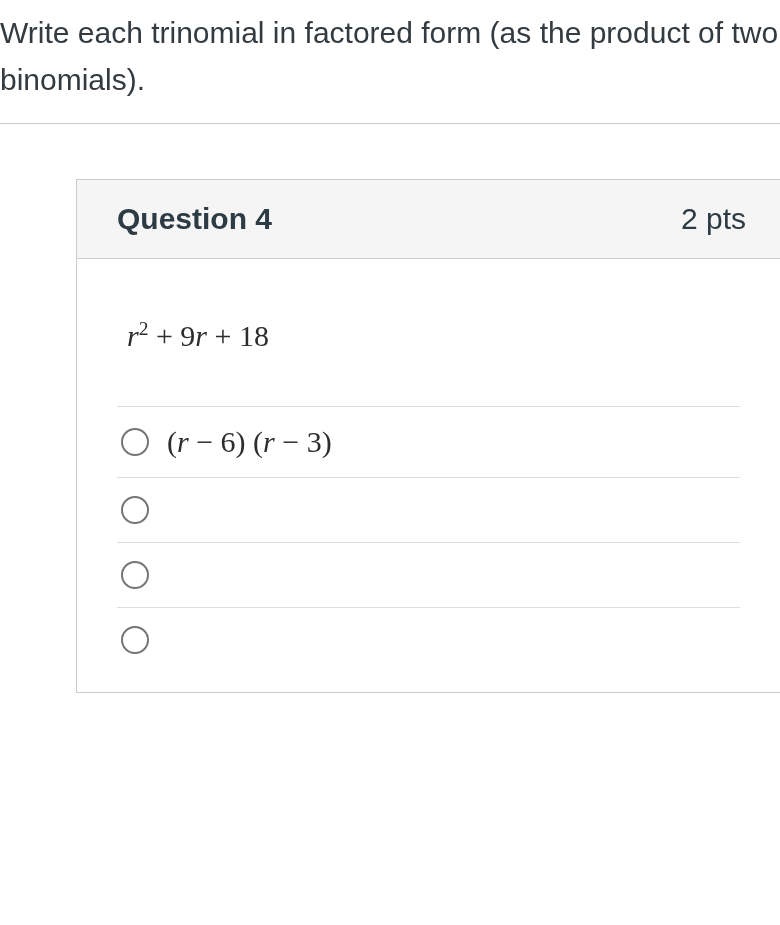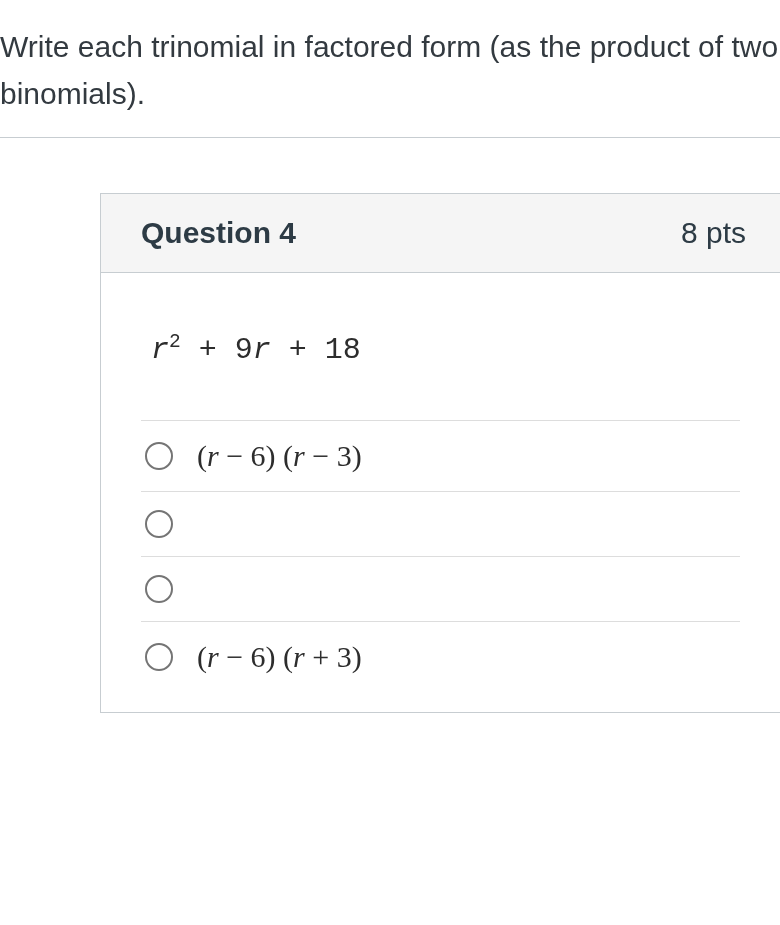--- a/index.html
+++ b/index.html
@@ -7,31 +7,31 @@
     margin: 0;
     padding: 0;
     font-family: "Segoe UI", "Helvetica Neue", Arial, sans-serif;
     color: #2d3b45;
     width: 780px;
     background: #fff;
   }
   .instructions {
     font-size: 30px;
     line-height: 1.55;
-    padding: 24px 0 20px 0;
+    padding: 10px 0 20px 0;
     color: #333a40;
   }
   .hr {
     border: none;
     border-top: 1px solid #c7cdd1;
     margin: 0;
   }
   .question-wrap {
     margin-top: 55px;
-    margin-left: 100px;
+    margin-left: 76px;
   }
   .question-card {
     border-left: 1px solid #c7cdd1;
     border-top: 1px solid #c7cdd1;
     border-bottom: 1px solid #c7cdd1;
   }
   .question-header {
     display: flex;
     justify-content: space-between;
     align-items: center;
@@ -45,34 +45,34 @@
     color: #2d3b45;
   }
   .q-points {
     font-size: 30px;
     color: #2d3b45;
   }
   .question-body {
     padding: 40px 40px 20px 40px;
   }
   .expr {
-    font-family: Liberation Mono, monospace;
+    font-family: Liberation Serif, serif;
     font-size: 30px;
     color: #2d2d2d;
     margin: 20px 0 55px 10px;
     line-height: 1;
   }
   .expr .var { font-style: italic; }
   .expr sup { font-size: 0.65em; vertical-align: super; font-style: normal; }
   .option {
     display: flex;
     align-items: center;
     border-top: 1px solid #ddd;
     padding: 18px 0 18px 4px;
-    gap: 24px;
+    gap: 18px;
   }
   .radio {
     width: 28px;
     height: 28px;
     border: 2px solid #757575;
     border-radius: 50%;
     flex-shrink: 0;
     background: #fff;
   }
   .opt-label {
@@ -87,34 +87,33 @@
 <body>
 
 <div class="instructions">Write each trinomial in factored form (as the product of two binomials).</div>
 
 <hr class="hr">
 
 <div class="question-wrap">
   <div class="question-card">
     <div class="question-header">
       <div class="q-title">Question 4</div>
-      <div class="q-points">8 pts</div>
+      <div class="q-points">2 pts</div>
     </div>
     <div class="question-body">
       <div class="expr"><span class="var">r</span><sup>2</sup> + 9<span class="var">r</span> + 18</div>
 
       <div class="option">
         <span class="radio"></span>
         <span class="opt-label">(<span class="var">r</span> − 6) (<span class="var">r</span> − 3)</span>
       </div>
       <div class="option">
         <span class="radio"></span>
       </div>
       <div class="option">
         <span class="radio"></span>
       </div>
       <div class="option">
         <span class="radio"></span>
-        <span class="opt-label">(<span class="var">r</span> − 6) (<span class="var">r</span> + 3)</span>
       </div>
     </div>
   </div>
 </div>
 
 </body></html>

